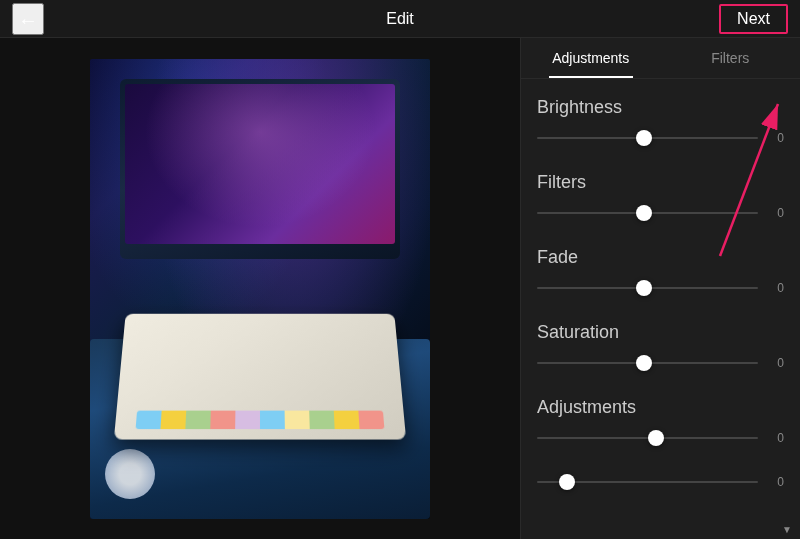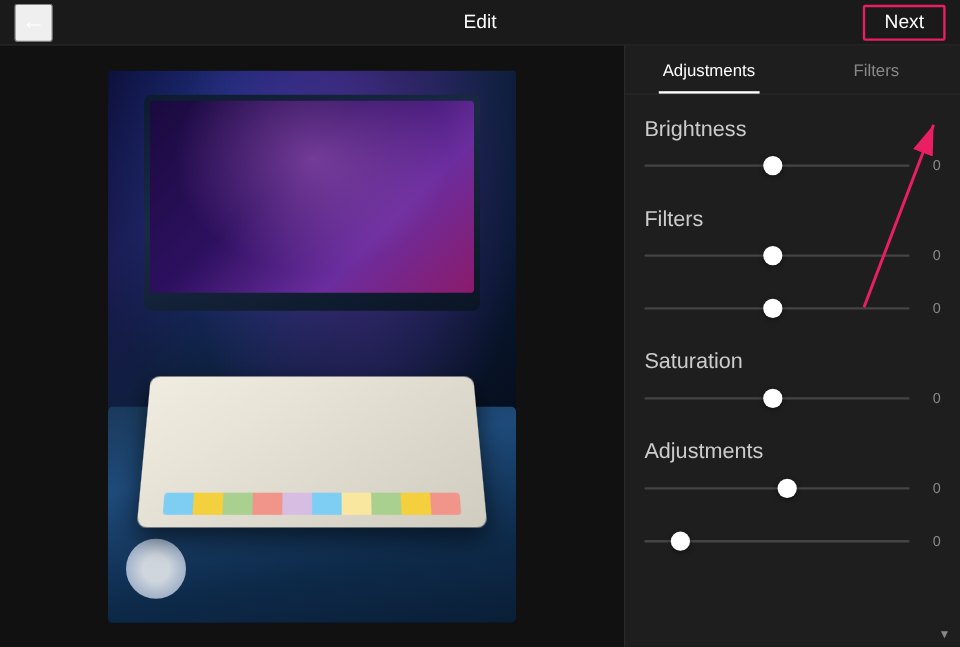--- a/index.html
+++ b/index.html
@@ -403,20 +403,21 @@
           <div class="slider-container">
             <div class="slider-track">
               <div class="slider-thumb" style="left: 45%;"></div>
             </div>
           </div>
           <span class="slider-value">0</span>
         </div>
       </div>
 
       <div class="adjustment-item">
+        <span class="adjustment-label">Fade</span>
         <div class="slider-row">
           <div class="slider-container">
             <div class="slider-track">
               <div class="slider-thumb" style="left: 45%;"></div>
             </div>
           </div>
           <span class="slider-value">0</span>
         </div>
       </div>
 

